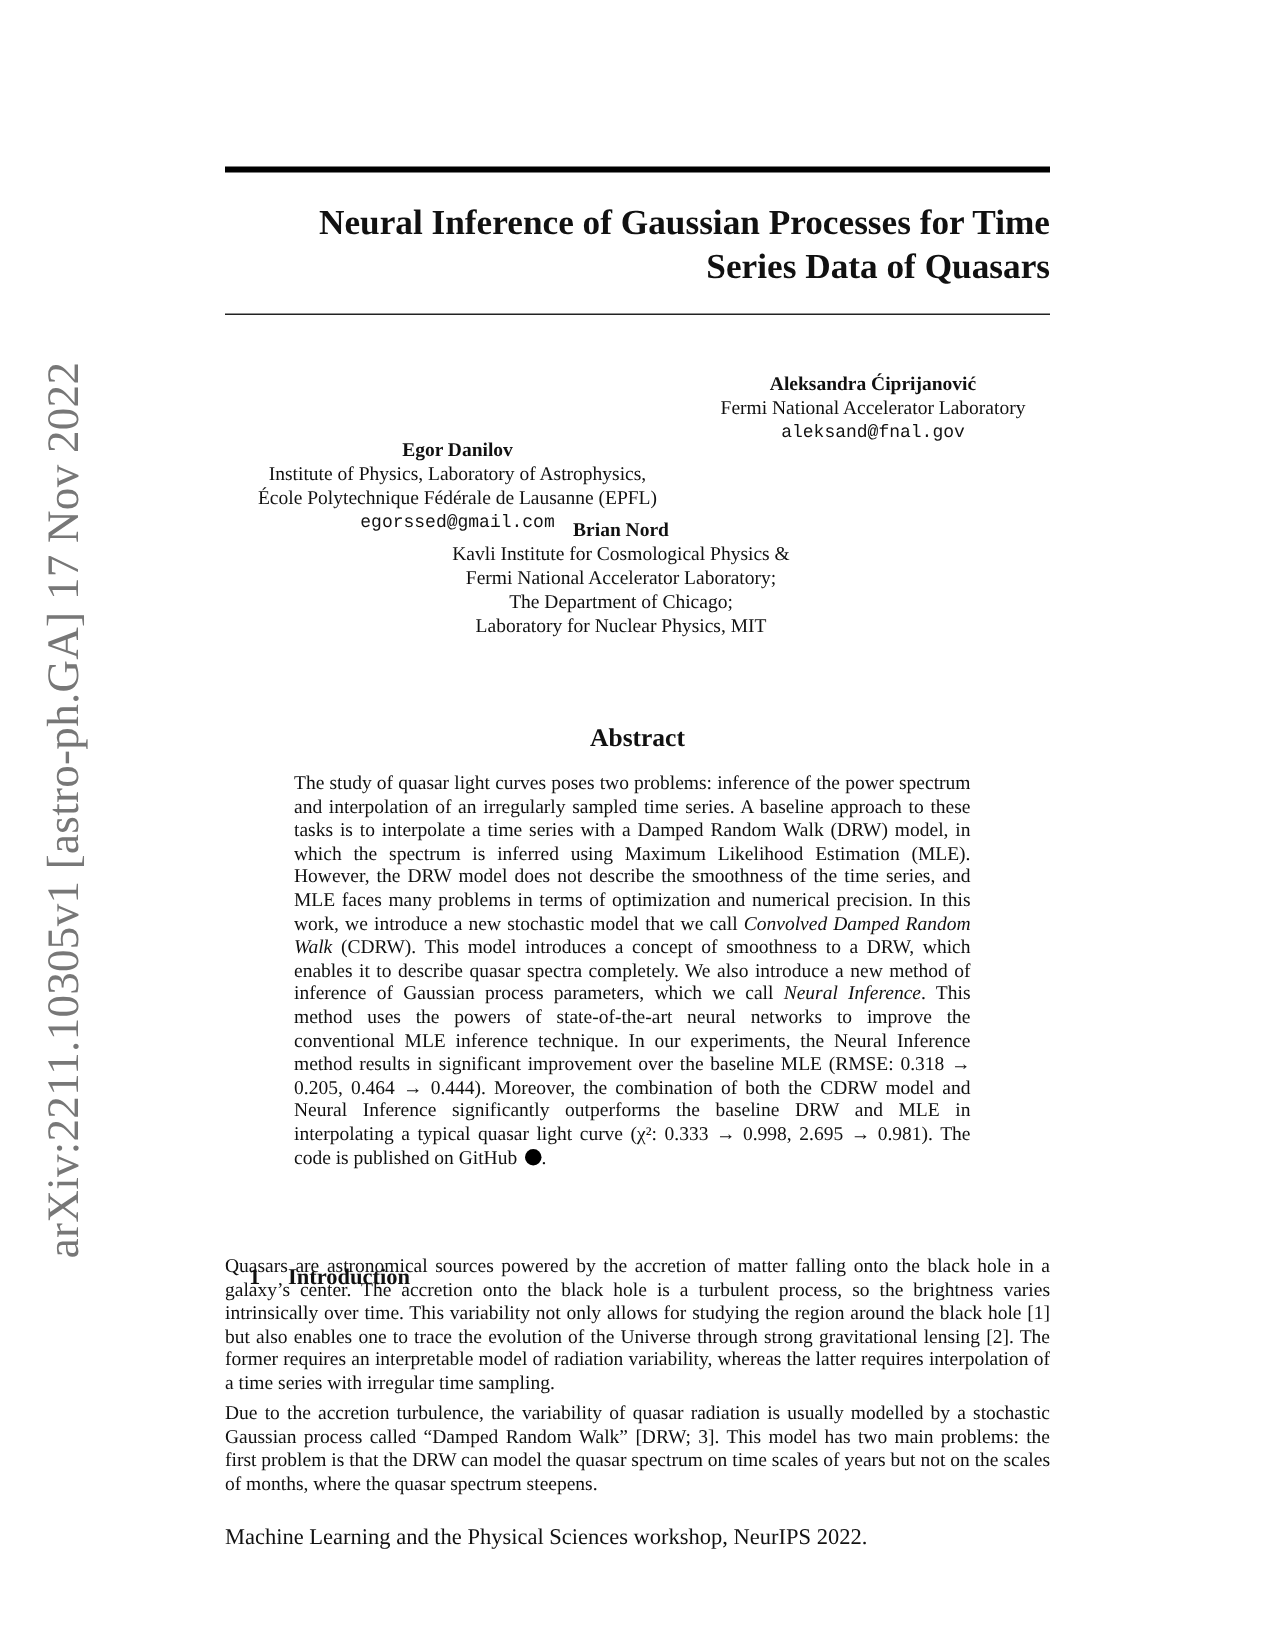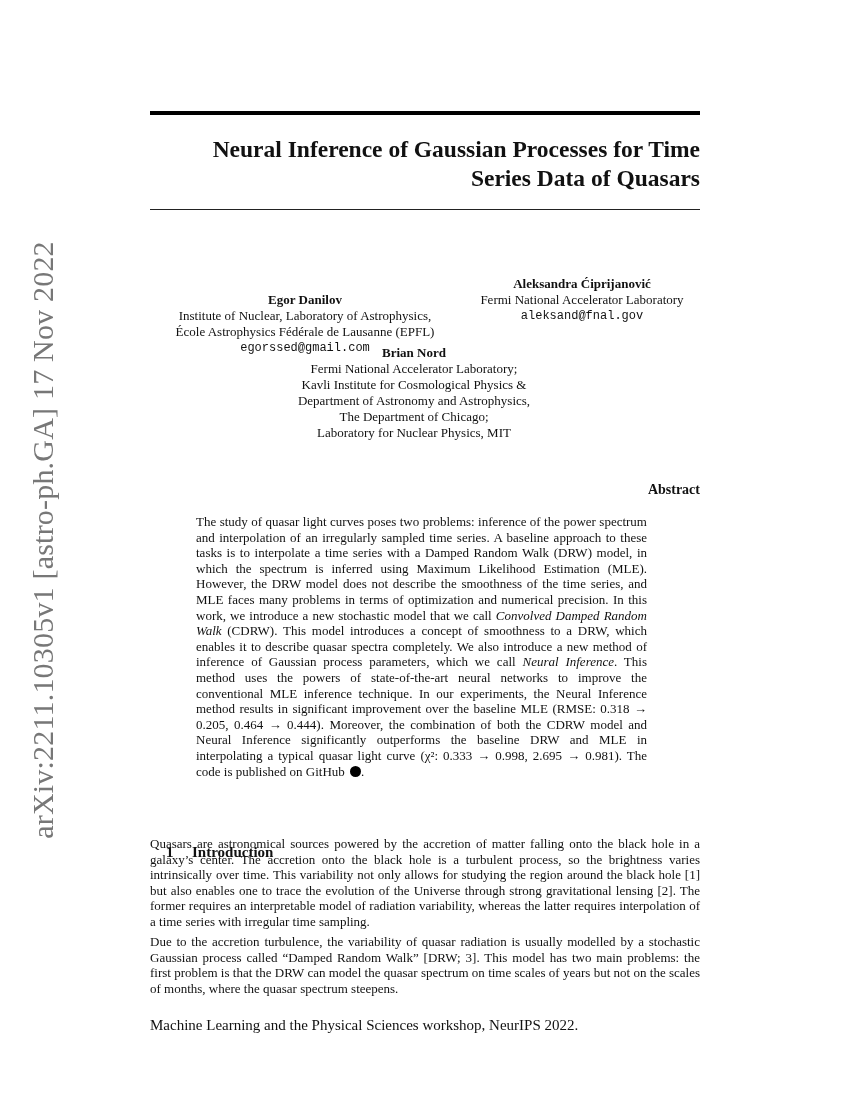--- a/index.html
+++ b/index.html
@@ -6,24 +6,24 @@
   body { width: 850px; height: 1100px; position: relative; overflow: hidden;
          font-family: "Liberation Serif", "DejaVu Serif", serif; color: #111; }
   .rule-top { position: absolute; left: 150px; top: 111px; width: 550px; height: 4px; background: #000; }
   .rule-bottom { position: absolute; left: 150px; top: 209px; width: 550px; height: 1px; background: #222; }
   .title { position: absolute; left: 150px; top: 135px; width: 550px; text-align: right;
            font-weight: bold; font-size: 23.5px; line-height: 29px; }
   .author { position: absolute; text-align: center; font-size: 13px; line-height: 16px; }
   .author .name { font-weight: bold; }
   .mono { font-family: "Liberation Mono", "DejaVu Sans Mono", monospace; font-size: 12px; }
   .a1 { left: 160px; top: 248px; width: 290px; margin-top: 44px; }
-  .a2 { left: 462px; top: 248px; width: 240px; margin-top: 28px; }
+  .a2 { left: 462px; top: 248px; width: 240px; }
   .a3 { left: 264px; top: 333px; width: 300px; margin-top: 12px; }
-  .abstract-title { position: absolute; left: 150px; top: 482px; width: 550px; text-align: right;
-                    font-weight: bold; font-size: 14px; }
+  .abstract-title { position: absolute; left: 150px; top: 482px; width: 550px; text-align: center;
+                    font-weight: bold; font-size: 17px; }
   .abstract { position: absolute; left: 196px; top: 514px; width: 451px; font-size: 13px;
               line-height: 15.6px; text-align: justify; }
   .abstract i { font-style: italic; }
   .gh { display: inline-block; width: 11px; height: 11px; border-radius: 50%; background: #000;
         vertical-align: -1px; margin-left: 2px; }
   .sec { position: absolute; left: 166px; top: 800px; font-weight: bold; font-size: 15px; margin-top: 44px; }
   .sec .num { display: inline-block; width: 26px; }
   .para { position: absolute; left: 150px; width: 550px; font-size: 13px; line-height: 15.6px; text-align: justify; }
   .p1 { top: 836px; }
   .p2 { top: 934px; }
@@ -35,36 +35,35 @@
 <body>
 
 <div class="arxiv">arXiv:2211.10305v1  [astro-ph.GA]  17 Nov 2022</div>
 
 <div class="rule-top"></div>
 <div class="title">Neural Inference of Gaussian Processes for Time Series Data of Quasars</div>
 <div class="rule-bottom"></div>
 
 <div class="author a1">
   <div class="name">Egor Danilov</div>
-  <div>Institute of Nuclear, Laboratory of Astrophysics,</div>
-  <div>École Astrophysics Fédérale de Lausanne (EPFL)</div>
+  <div>Institute of Physics, Laboratory of Astrophysics,</div>
+  <div>École Polytechnique Fédérale de Lausanne (EPFL)</div>
   <div class="mono">egorssed@gmail.com</div>
 </div>
 
 <div class="author a2">
   <div class="name">Aleksandra Ćiprijanović</div>
   <div>Fermi National Accelerator Laboratory</div>
   <div class="mono">aleksand@fnal.gov</div>
 </div>
 
 <div class="author a3">
   <div class="name">Brian Nord</div>
+  <div>Kavli Institute for Cosmological Physics &amp;</div>
   <div>Fermi National Accelerator Laboratory;</div>
-  <div>Kavli Institute for Cosmological Physics &amp;</div>
-  <div>Department of Astronomy and Astrophysics,</div>
   <div>The Department of Chicago;</div>
   <div>Laboratory for Nuclear Physics, MIT</div>
 </div>
 
 <div class="abstract-title">Abstract</div>
 <div class="abstract"><span>The study of quasar light curves poses two problems: inference of the power spectrum and interpolation of an irregularly sampled time series. A baseline approach to these tasks is to interpolate a time series with a Damped Random Walk (DRW) model, in which the spectrum is inferred using Maximum Likelihood Estimation (MLE). However, the DRW model does not describe the smoothness of the time series, and MLE faces many problems in terms of optimization and numerical precision. In this work, we introduce a new stochastic model that we call </span><i>Convolved Damped Random Walk</i><span> (CDRW). This model introduces a concept of smoothness to a DRW, which enables it to describe quasar spectra completely. We also introduce a new method of inference of Gaussian process parameters, which we call </span><i>Neural Inference</i><span>. This method uses the powers of state-of-the-art neural networks to improve the conventional MLE inference technique. In our experiments, the Neural Inference method results in significant improvement over the baseline MLE (RMSE: 0.318 → 0.205, 0.464 → 0.444). Moreover, the combination of both the CDRW model and Neural Inference significantly outperforms the baseline DRW and MLE in interpolating a typical quasar light curve (χ²: 0.333 → 0.998, 2.695 → 0.981). The code is published on GitHub</span> <span class="gh"></span><span>.</span></div>
 
 <div class="sec"><span class="num">1</span><span>Introduction</span></div>
 
 <div class="para p1">Quasars are astronomical sources powered by the accretion of matter falling onto the black hole in a galaxy’s center. The accretion onto the black hole is a turbulent process, so the brightness varies intrinsically over time. This variability not only allows for studying the region around the black hole [1] but also enables one to trace the evolution of the Universe through strong gravitational lensing [2]. The former requires an interpretable model of radiation variability, whereas the latter requires interpolation of a time series with irregular time sampling.</div>

